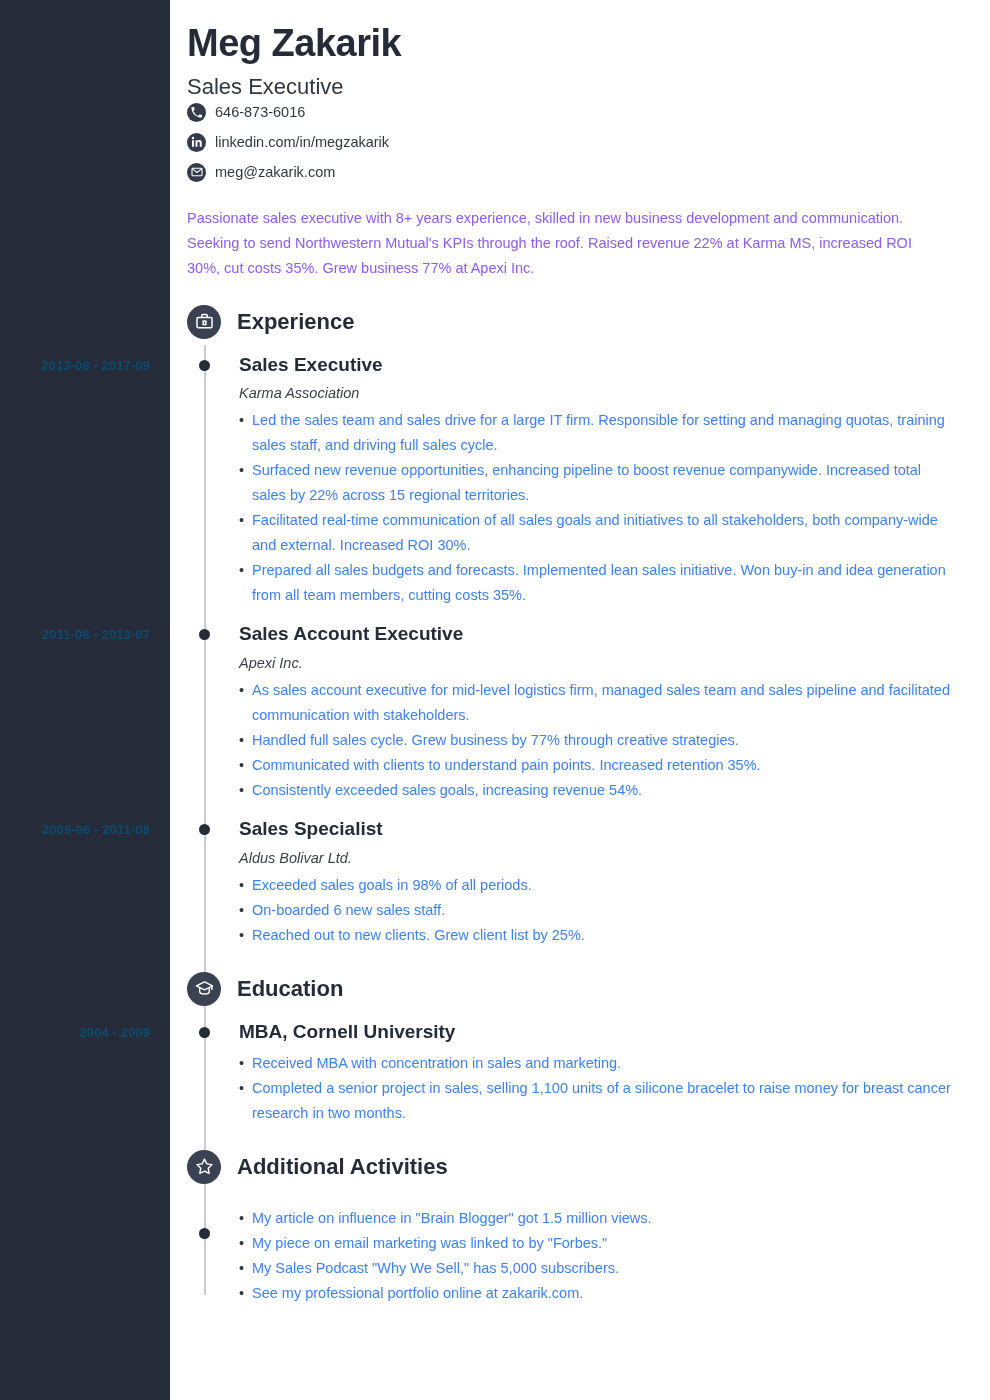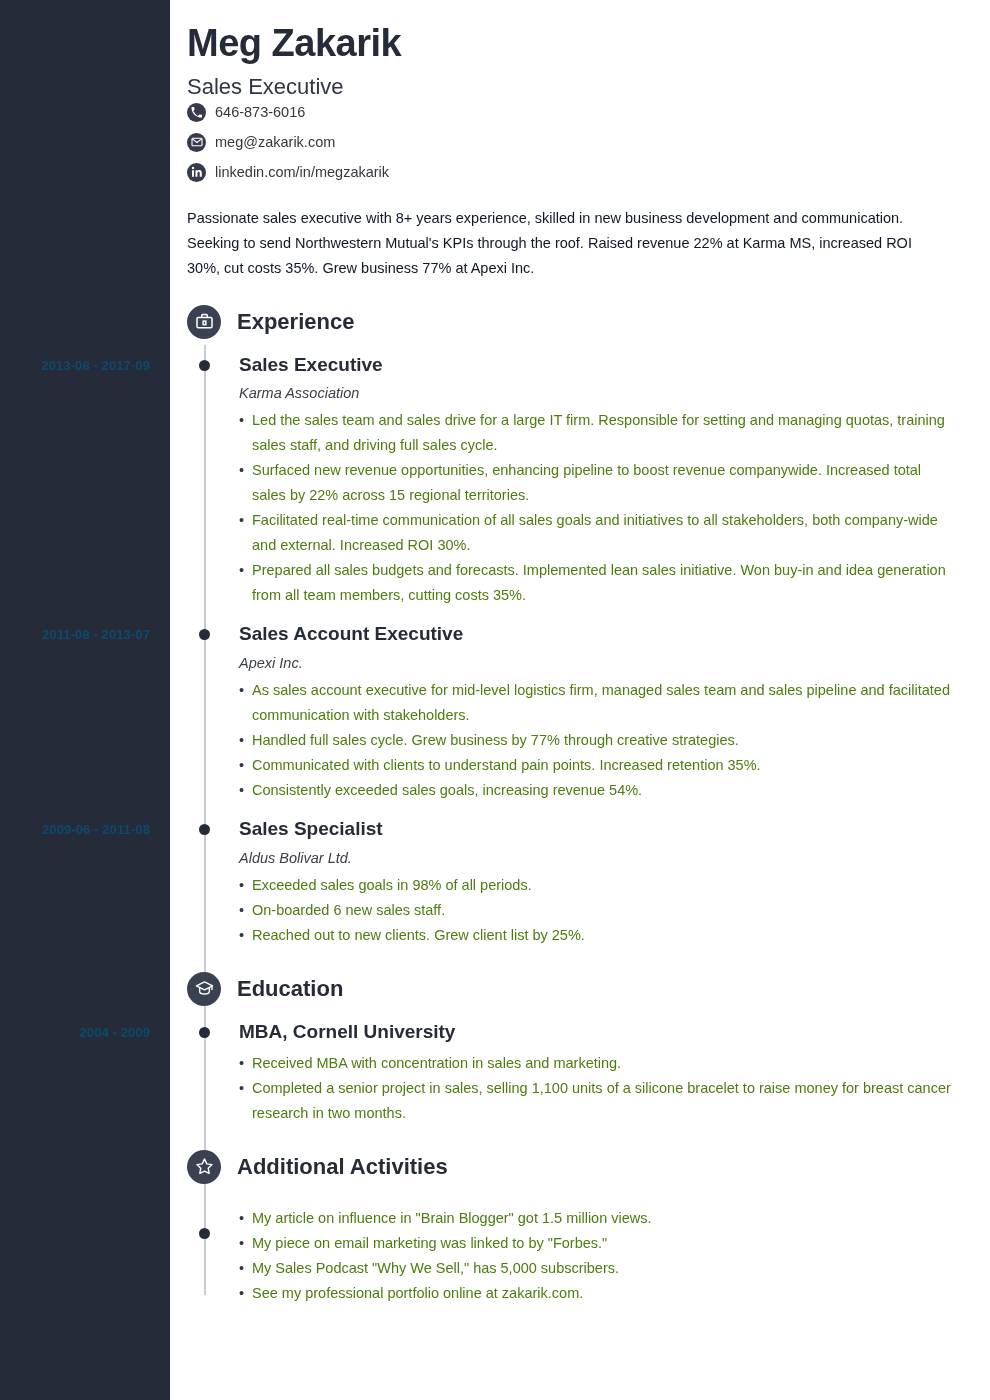--- a/index.html
+++ b/index.html
@@ -87,21 +87,21 @@
 
   .contact-text {
     font-size: 14.5px;
     color: #33383f;
   }
 
   .summary {
     margin-top: 21px;
     font-size: 14.5px;
     line-height: 25px;
-    color: #0f172a;
+    color: #8b5cf6;
     max-width: 760px;
   }
 
   
   .section-head {
     position: relative;
     display: flex;
     align-items: center;
     margin-top: 24px;
     margin-left: 17px;
@@ -172,21 +172,21 @@
     margin-top: 9px;
   }
 
   .bullets { margin-top: 7px; }
 
   .bullet {
     position: relative;
     padding-left: 13px;
     font-size: 14.5px;
     line-height: 25px;
-    color: #4d7c0f;
+    color: #3b82f6;
     max-width: 712px;
   }
   .bullet::before {
     content: "\2022";
     position: absolute;
     left: 0; top: 0;
     color: #33383f;
     font-size: 14.5px;
     line-height: 25px;
   }
@@ -209,43 +209,43 @@
 
       <div class="contacts">
 
         <div class="contact-row">
           <span class="contact-icon">
             <svg width="11" height="11" viewBox="0 0 24 24" fill="#ffffff">
               <path d="M6.6 10.8c1.9 3.7 4.9 6.7 8.6 8.6l2.9-2.9c.4-.4.9-.5 1.3-.3 1.2.4 2.5.6 3.8.6.6 0 1 .4 1 1V22c0 .6-.4 1-1 1C10.8 23 1 13.2 1 1c0-.6.4-1 1-1h4.2c.6 0 1 .4 1 1 0 1.3.2 2.6.6 3.8.1.4 0 .9-.3 1.3l-2.9 2.9z"></path>
             </svg>
           </span>
           <span class="contact-text">646-873-6016</span>
-        </div>
-
-        <div class="contact-row">
-          <span class="contact-icon">
-            <svg width="12" height="12" viewBox="0 0 24 24" fill="none" stroke="#ffffff" stroke-width="2.2">
-              <rect x="2" y="4.5" width="20" height="15" rx="1.6"></rect>
-              <path d="M2.8 5.8 12 13l9.2-7.2"></path>
-            </svg>
-          </span>
-          <span class="contact-text">meg@zakarik.com</span>
         </div>
 
         <div class="contact-row">
           <span class="contact-icon">
             <svg width="12" height="12" viewBox="0 0 24 24" fill="#ffffff">
               <rect x="2" y="8.5" width="4" height="13"></rect>
               <circle cx="4" cy="4" r="2.4"></circle>
               <path d="M9 8.5h3.8v1.9c.6-1.1 2-2.2 4-2.2 3.4 0 4.7 2.1 4.7 5.7v7.6h-4v-6.9c0-1.8-.7-2.9-2.2-2.9-1.3 0-2.1.9-2.3 1.8-.1.3-.1.8-.1 1.2v6.8H9z"></path>
             </svg>
           </span>
           <span class="contact-text">linkedin.com/in/megzakarik</span>
         </div>
 
+        <div class="contact-row">
+          <span class="contact-icon">
+            <svg width="12" height="12" viewBox="0 0 24 24" fill="none" stroke="#ffffff" stroke-width="2.2">
+              <rect x="2" y="4.5" width="20" height="15" rx="1.6"></rect>
+              <path d="M2.8 5.8 12 13l9.2-7.2"></path>
+            </svg>
+          </span>
+          <span class="contact-text">meg@zakarik.com</span>
+        </div>
+
       </div>
 
       <div class="summary">Passionate sales executive with 8+ years experience, skilled in new business development and communication. Seeking to send Northwestern Mutual's KPIs through the roof. Raised revenue 22% at Karma MS, increased ROI 30%, cut costs 35%. Grew business 77% at Apexi Inc.</div>
     </div>
 
     <div class="section-head">
       <span class="section-badge">
         <svg width="19" height="19" viewBox="0 0 24 24" fill="none" stroke="#ffffff" stroke-width="1.9">
           <rect x="2.5" y="7" width="19" height="13" rx="1.6"></rect>
           <path d="M8.5 7V4.6c0-.7.6-1.3 1.3-1.3h4.4c.7 0 1.3.6 1.3 1.3V7"></path>

